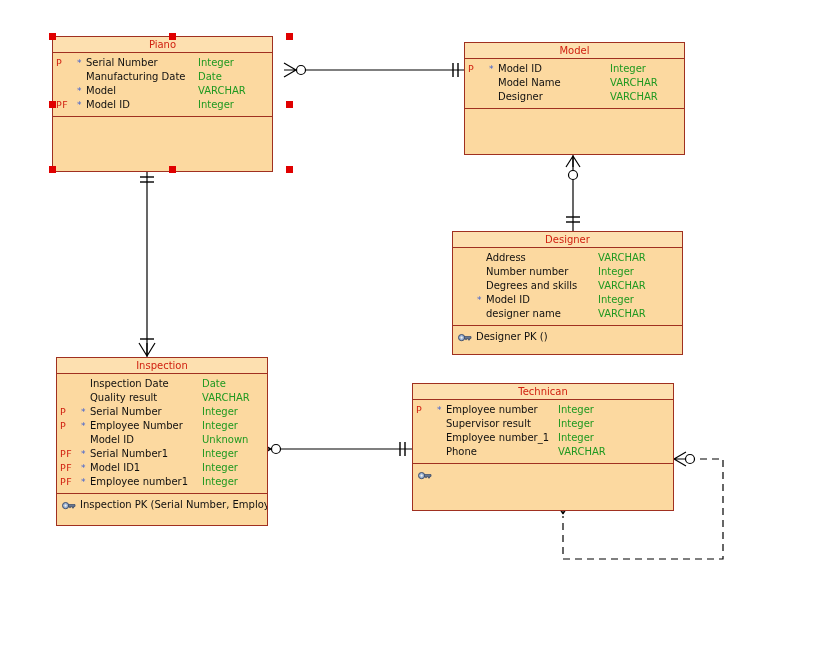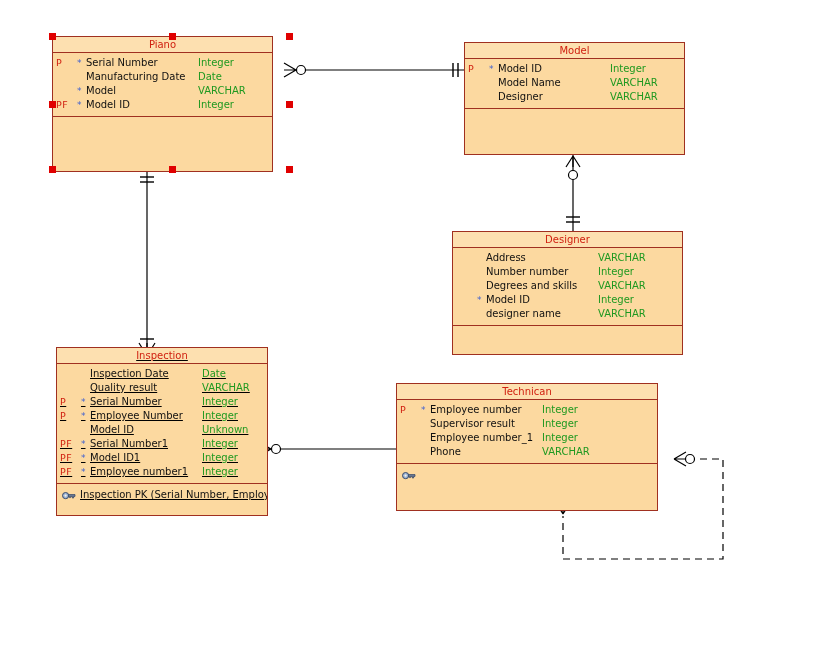--- a/index.html
+++ b/index.html
@@ -242,22 +242,32 @@
           <span class="attr-name">Model ID</span>
           <span class="attr-type">Integer</span>
         </div>
         <div class="attr-row">
           <span class="attr-key"></span>
           <span class="attr-star"></span>
           <span class="attr-name">designer name</span>
           <span class="attr-type">VARCHAR</span>
         </div>
       </div>
-    </div>
-    <div class="entity" style="left: 56px; top: 347px; width: 212px; height: 169px; text-decoration: underline;">
+      <div class="pk-section">
+        <div class="pk-row">
+          <span class="key-icon"><svg width="14" height="10" viewBox="0 0 14 10">
+              <ellipse cx="3.6" cy="4.6" rx="3.1" ry="3.1" fill="#9fb6d8" stroke="#3a4a66" stroke-width="1"></ellipse>
+              <circle cx="3.6" cy="4.6" r="1.1" fill="#f7f2e2"></circle>
+              <path d="M6.4 3.6 L13 3.6 L13 5.4 L11.6 5.4 L11.6 7.0 L10.3 7.0 L10.3 5.4 L8.6 5.4 L8.6 6.6 L7.4 6.6 L7.4 5.4 L6.4 5.4 Z" fill="#6e7f9c" stroke="#3a4a66" stroke-width="0.8" stroke-linejoin="round"></path>
+            </svg></span>
+          <span>Designer PK ()</span>
+        </div>
+      </div>
+    </div>
+    <div class="entity" style="left: 56px; top: 357px; width: 212px; height: 169px;">
       <div class="entity-title">Inspection</div>
       <div class="attr-list">
         <div class="attr-row">
           <span class="attr-key"></span>
           <span class="attr-star"></span>
           <span class="attr-name">Inspection Date</span>
           <span class="attr-type">Date</span>
         </div>
         <div class="attr-row">
           <span class="attr-key"></span>
@@ -306,21 +316,21 @@
         <div class="pk-row">
           <span class="key-icon"><svg width="14" height="10" viewBox="0 0 14 10">
               <ellipse cx="3.6" cy="4.6" rx="3.1" ry="3.1" fill="#9fb6d8" stroke="#3a4a66" stroke-width="1"></ellipse>
               <circle cx="3.6" cy="4.6" r="1.1" fill="#f7f2e2"></circle>
               <path d="M6.4 3.6 L13 3.6 L13 5.4 L11.6 5.4 L11.6 7.0 L10.3 7.0 L10.3 5.4 L8.6 5.4 L8.6 6.6 L7.4 6.6 L7.4 5.4 L6.4 5.4 Z" fill="#6e7f9c" stroke="#3a4a66" stroke-width="0.8" stroke-linejoin="round"></path>
             </svg></span>
           <span>Inspection PK (Serial Number, Employee number)</span>
         </div>
       </div>
     </div>
-    <div class="entity" style="left: 396px; top: 383px; width: 262px; height: 128px;">
+    <div class="entity" style="left: 412px; top: 383px; width: 262px; height: 128px;">
       <div class="entity-title">Technican</div>
       <div class="attr-list">
         <div class="attr-row">
           <span class="attr-key">P</span>
           <span class="attr-star">*</span>
           <span class="attr-name">Employee number</span>
           <span class="attr-type">Integer</span>
         </div>
         <div class="attr-row">
           <span class="attr-key"></span>

